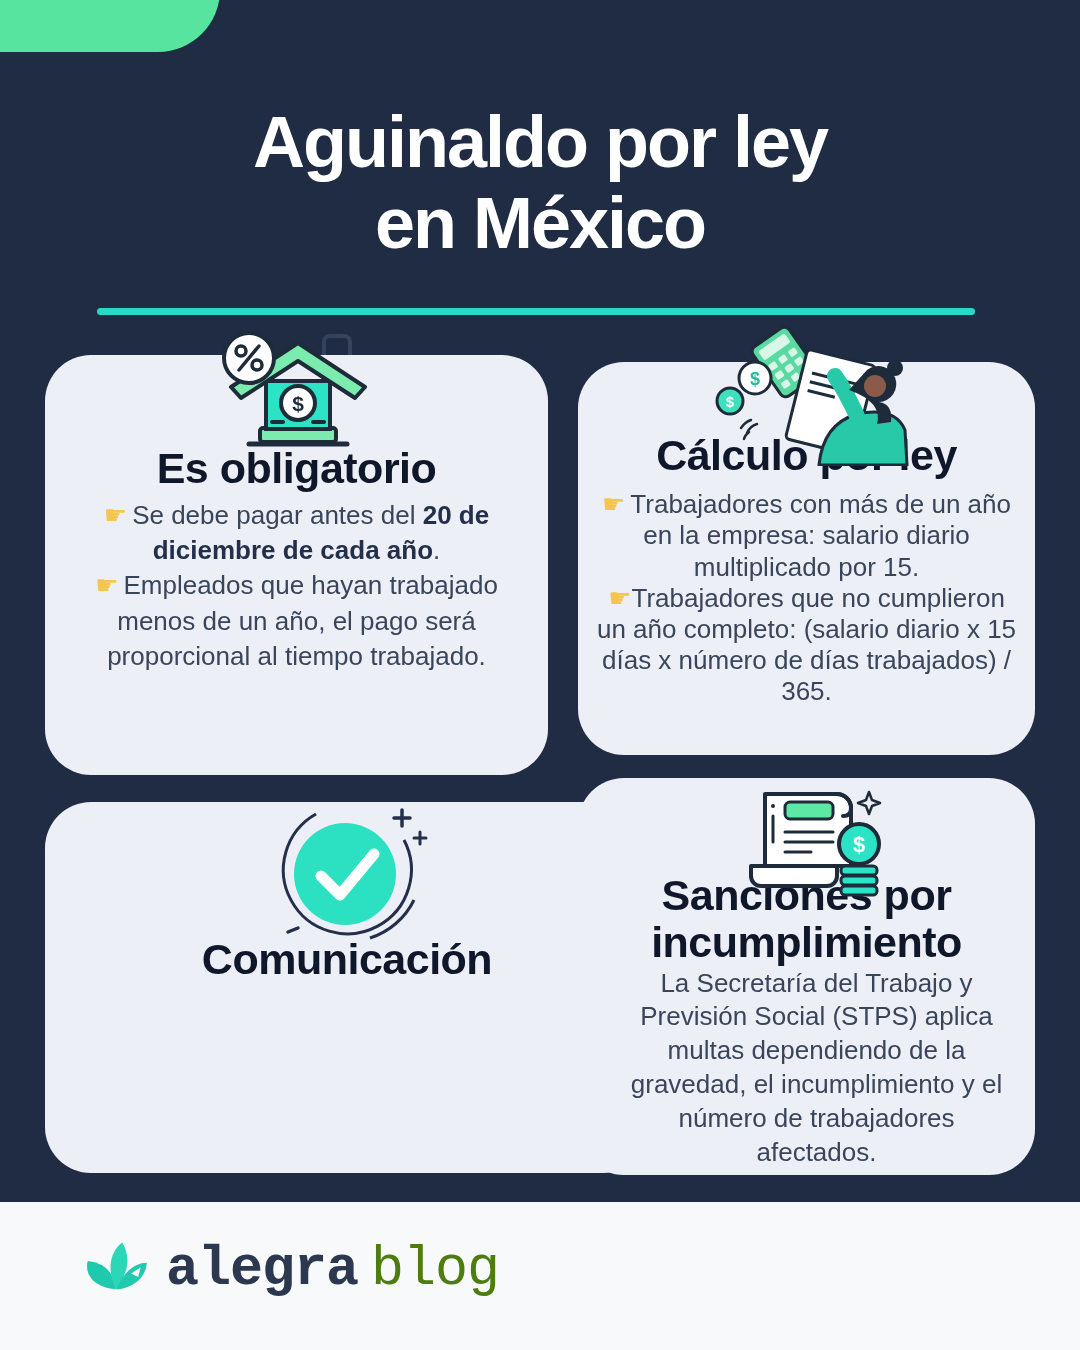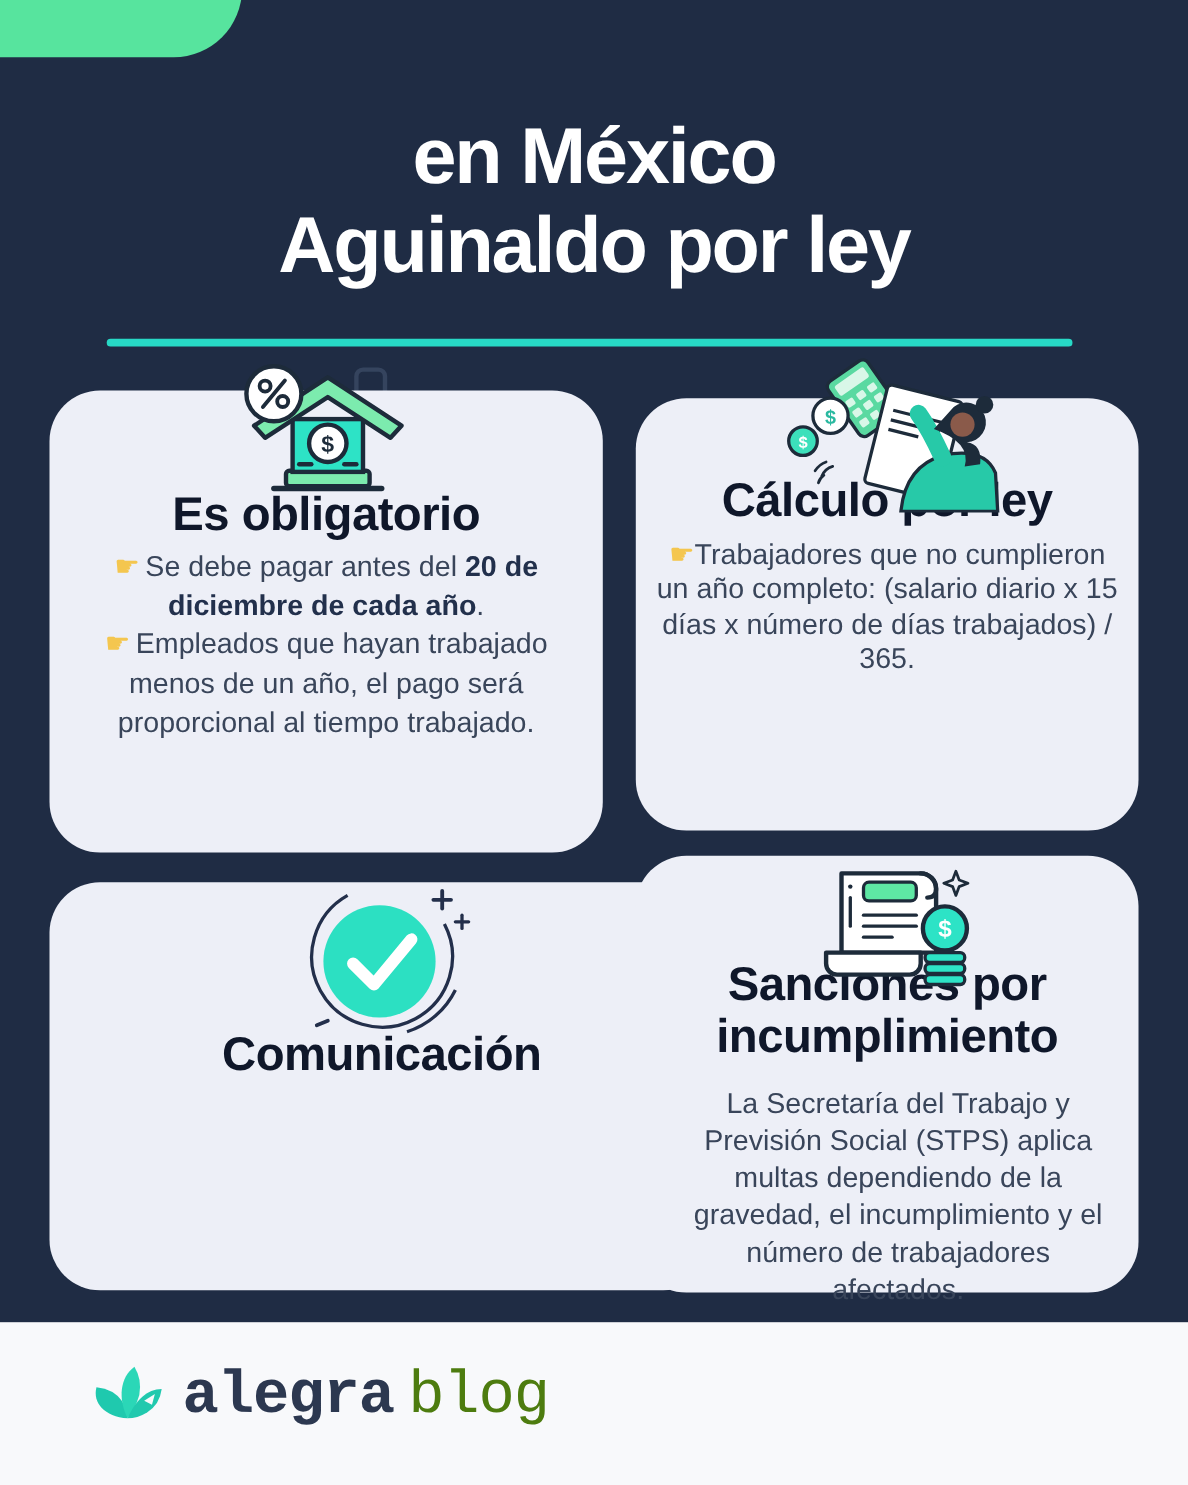--- a/index.html
+++ b/index.html
@@ -37,40 +37,40 @@
   .card4 h2{padding-top:94px;}
 
   .body{margin-top:6px;font-size:26px;line-height:1.35;padding:0 24px;color:#39455a;}
   .card2 .body{padding:0 16px;line-height:1.2;margin-top:10px;}
   .bullet{margin:0;}
   .bullet strong{font-weight:700;color:#22304c;}
   .finger{color:#f4c64f;margin-right:5px;}
   .finger.tight{margin-right:0;}
   .para{margin:0;padding:0 20px;font-size:26px;line-height:1.35;color:#39455a;}
   .card3 .para{margin-top:14px;}
-  .card4 .para{margin-top:20px;line-height:1.3;padding-left:40px;}
+  .card4 .para{margin-top:0;line-height:1.3;padding-left:40px;}
 
   
   .footer{position:absolute;left:0;top:1202px;width:1080px;height:148px;background:#f8f9fb;}
   .logo{position:absolute;left:80px;top:36px;display:flex;align-items:flex-start;font-family:Liberation Mono, monospace;}
   .brand{font-size:55px;color:#2c3850;font-weight:700;margin-left:14px;letter-spacing:-1px;}
   .suffix{font-size:55px;color:#4d7c0f;font-weight:500;margin-left:13px;letter-spacing:-1px;}
 
   svg{display:block;}
 </style>
 </head>
 <body>
 
 <div class="page">
 
   <div class="corner"></div>
 
   <h1 class="title">
+    <span>Aguinaldo por ley</span>
     <span>en México</span>
-    <span>Aguinaldo por ley</span>
   </h1>
 
   <div class="divider"></div>
   <div class="deco-square"></div>
 
   <section class="card card1">
     <div class="icon-wrap icon1">
       <svg width="172" height="120" viewBox="0 0 172 120">
         <line x1="38" y1="113" x2="136" y2="113" stroke="#1d2b3a" stroke-width="5" stroke-linecap="round"></line>
         <rect x="49" y="97" width="76" height="14" rx="3" fill="#7cebae" stroke="#1d2b3a" stroke-width="4"></rect>
@@ -121,20 +121,21 @@
         </g>
         <path d="M120,141 Q124,100 158,90 Q196,82 206,106 L208,141 Z" fill="#27c9a8" stroke="#1d2b3a" stroke-width="3"></path>
         <path d="M158,92 Q146,66 136,52" fill="none" stroke="#27c9a8" stroke-width="16" stroke-linecap="round"></path>
         <path d="M168,46 a18,18 0 1 1 12,32 q14,2 12,20 l-14,2 q6,-22 -28,-34 z" fill="#1d2b3a"></path>
         <circle cx="176" cy="62" r="11" fill="#8a5a4a"></circle>
         <circle cx="196" cy="44" r="8" fill="#1d2b3a"></circle>
       </svg>
     </div>
     <h2>Cálculo por ley</h2>
     <div class="body">
+        <p class="bullet"><span class="finger">☛</span><span>Trabajadores con más de un año en la empresa: salario diario multiplicado por 15.</span></p>
         <p class="bullet"><span class="finger tight">☛</span><span>Trabajadores que no cumplieron un año completo: (salario diario x 15 días x número de días trabajados) / 365.</span></p>
       </div>
   </section>
 
   <section class="card card3">
     <div class="icon-wrap icon3">
       <svg width="190" height="140" viewBox="0 0 190 140">
         <path d="M64,12 A64,64 0 1 0 152,38" fill="none" stroke="#232f4b" stroke-width="3"></path>
         <path d="M162,98 A74,74 0 0 1 118,136" fill="none" stroke="#232f4b" stroke-width="3"></path>
         <line x1="150" y1="8" x2="150" y2="24" stroke="#232f4b" stroke-width="3.5" stroke-linecap="round"></line>

